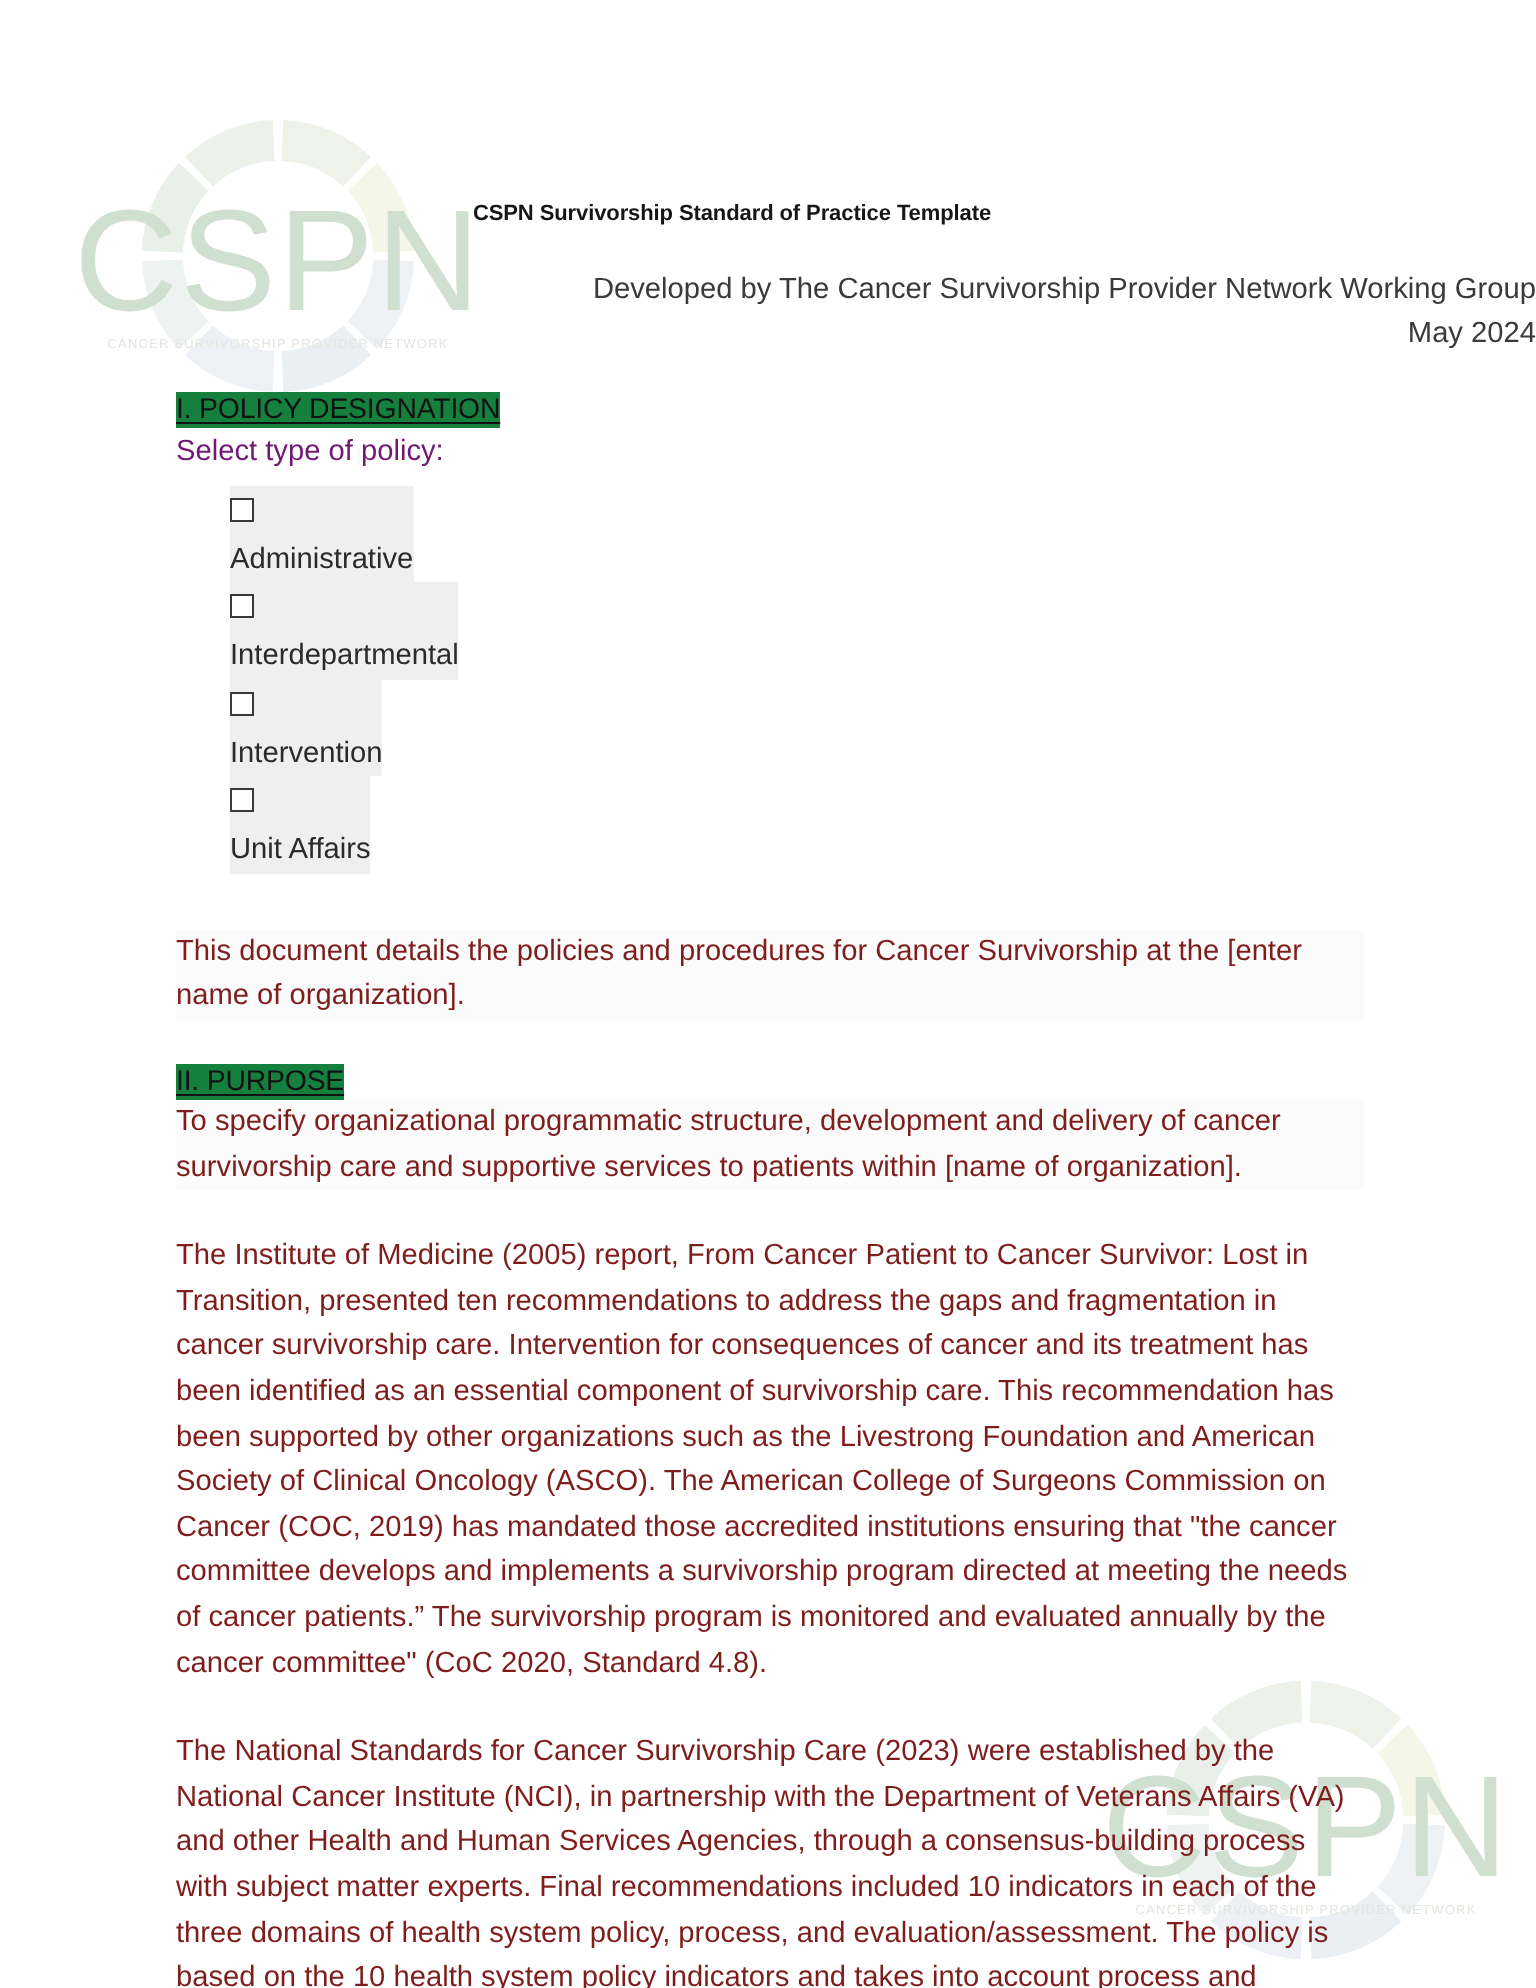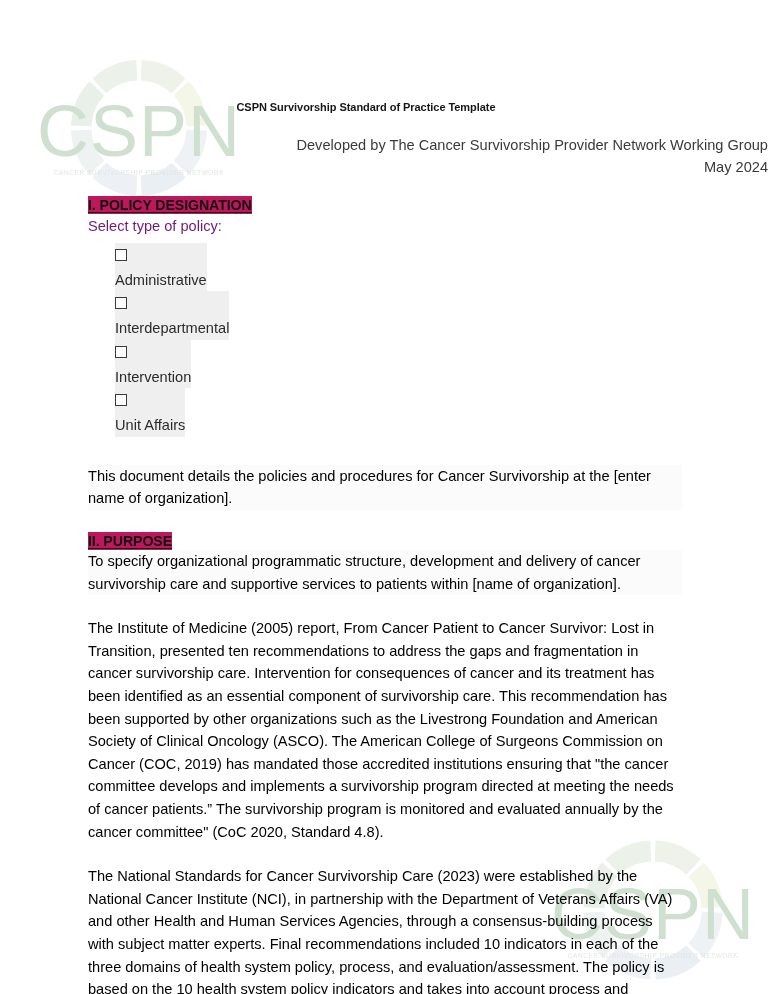--- a/index.html
+++ b/index.html
@@ -99,25 +99,25 @@
 
   .body-col {
     position: absolute;
     left: 88px;
     top: 196px;
     width: 594px;
   }
 
   .sect-head {
     font-size: 14.2px;
-    font-weight: bold;
+    font-weight: normal;
     text-decoration: underline;
     text-underline-offset: 1.5px;
     color: #111111;
-    background: #be185d;
+    background: #15803d;
     display: inline-block;
     letter-spacing: -0.1px;
     line-height: 18px;
   }
   .lead-line {
     font-size: 14.6px;
     line-height: 22.5px;
     color: #701a75;
     margin-top: 1px;
   }
@@ -146,21 +146,21 @@
     height: 10px;
     border: 1.1px solid #3a3a3a;
     background: #ffffff;
     margin-top: 6px;
     flex: 0 0 auto;
   }
 
   p.para {
     font-size: 14.6px;
     line-height: 22.6px;
-    color: #000000;
+    color: #7f1d1d;
     margin: 0;
     text-align: left;
   }
   .gap-lg { height: 28px; }
   .gap-md { height: 22px; }
   .para-hl { background: #fbfbfb; }
 </style>
 </head>
 <body>
 

